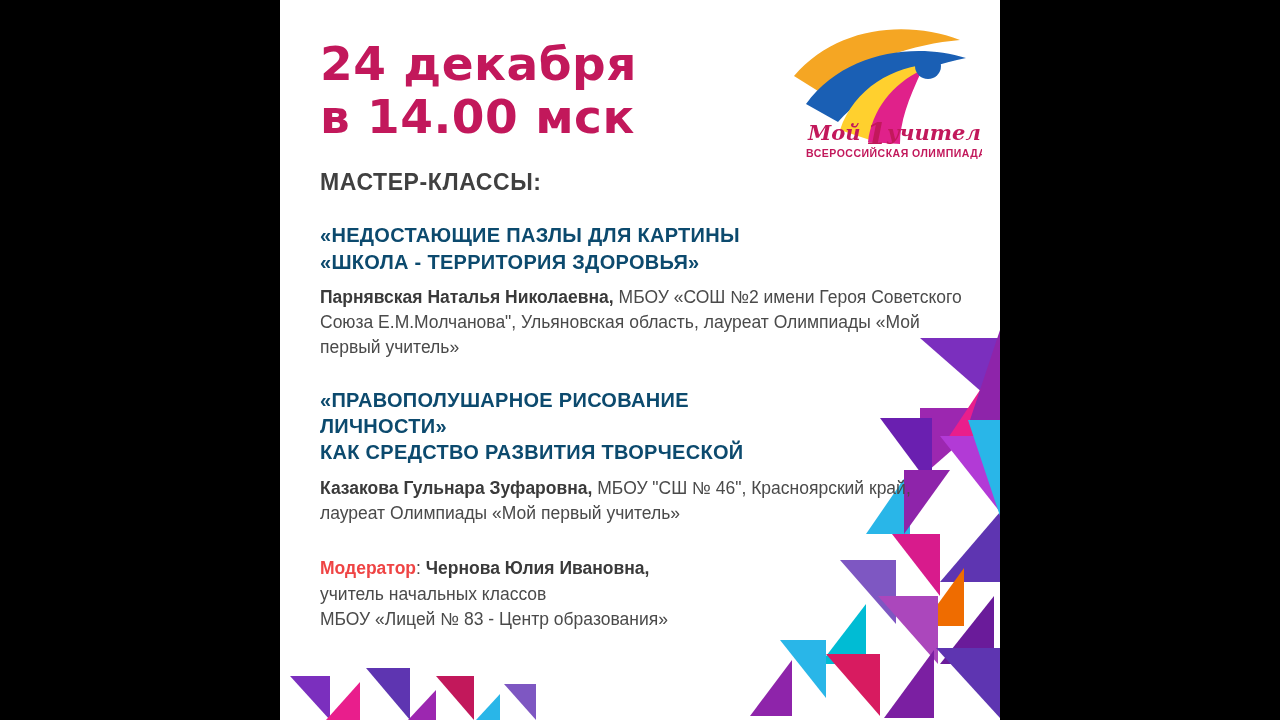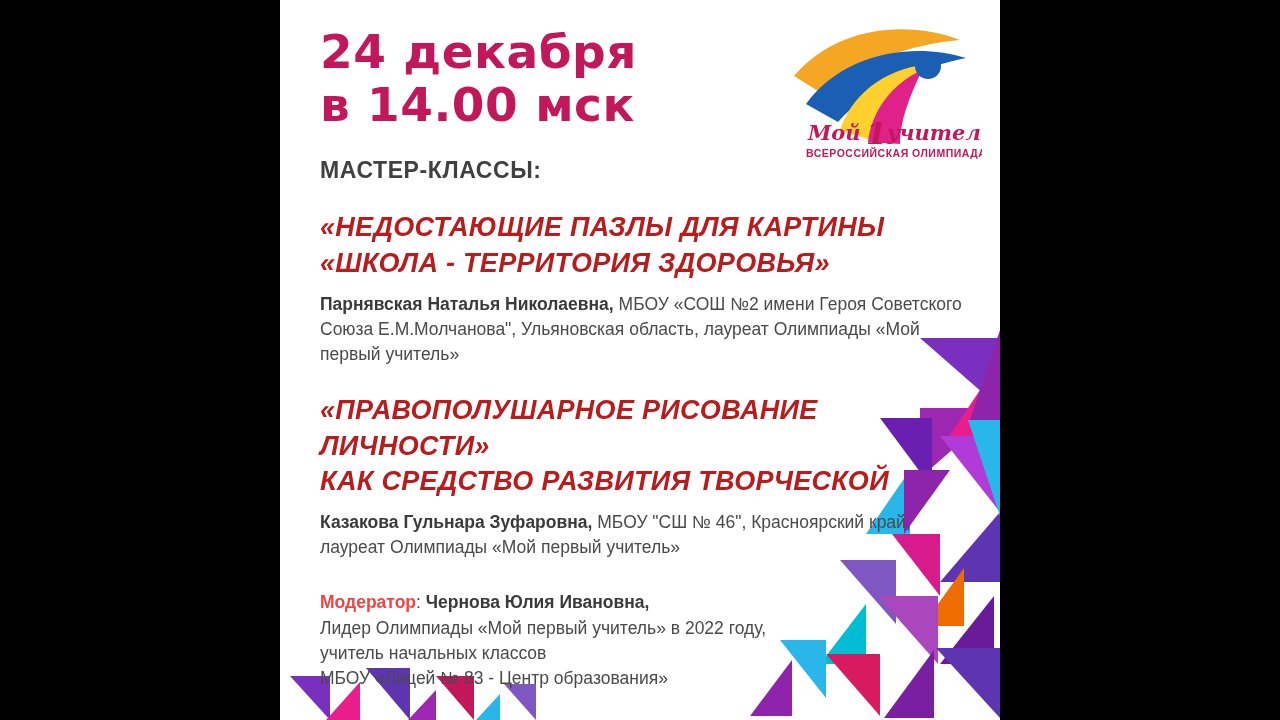--- a/index.html
+++ b/index.html
@@ -54,46 +54,45 @@
     font-family: "Liberation Sans", sans-serif;
     font-weight: bold;
     fill: #c2185b;
     letter-spacing: 0.5px;
   }
 
   
   #content {
     position: absolute;
     left: 40px;
-    top: 26px;
+    top: 38px;
     width: 660px;
   }
   .date-line {
     font-family: "DejaVu Sans", sans-serif;
     font-weight: bold;
     font-size: 47px;
     line-height: 1.12;
     color: #c2185b;
     letter-spacing: 0.5px;
   }
   .section-label {
     margin-top: 26px;
     font-size: 23px;
     font-weight: bold;
     color: #404040;
     letter-spacing: 0.6px;
   }
   .mc-title {
     margin-top: 26px;
-    font-size: 27px;
+    font-size: 20px;
     font-weight: bold;
     line-height: 1.32;
-    color: #b91c1c;
+    color: #0c4a6e;
     letter-spacing: 0.3px;
-    font-style: italic;
   }
   .mc-desc {
     margin-top: 10px;
     font-size: 17.5px;
     line-height: 1.44;
     color: #4a4a4a;
   }
   .mc-desc b {
     color: #3a3a3a;
     font-weight: bold;
@@ -189,21 +188,20 @@
         <div class="mc-title">
           <div>«ПРАВОПОЛУШАРНОЕ РИСОВАНИЕ</div>
           <div>ЛИЧНОСТИ»</div>
           <div>КАК СРЕДСТВО РАЗВИТИЯ ТВОРЧЕСКОЙ</div>
         </div>
         <div class="mc-desc"><b>Казакова Гульнара Зуфаровна,</b><span> МБОУ "СШ № 46", Красноярский край, лауреат Олимпиады «Мой первый учитель»</span></div>
       </div>
 
       <div class="moderator-block">
         <div><span class="moderator-label">Модератор</span><span>: </span><span class="moderator-name">Чернова Юлия Ивановна,</span></div>
-        <div>Лидер Олимпиады «Мой первый учитель» в 2022 году,</div>
         <div>учитель начальных классов</div>
         <div>МБОУ «Лицей № 83 - Центр образования»</div>
       </div>
 
     </div>
   </div>
 
   <div style="position:absolute;left:0;top:0;width:280px;height:720px;background:#000;"></div>
   <div style="position:absolute;left:1000px;top:0;width:280px;height:720px;background:#000;"></div>
 </div>

